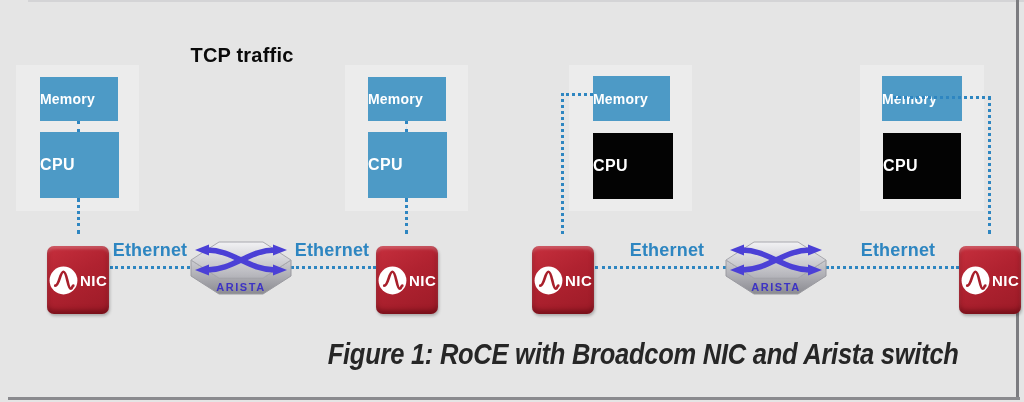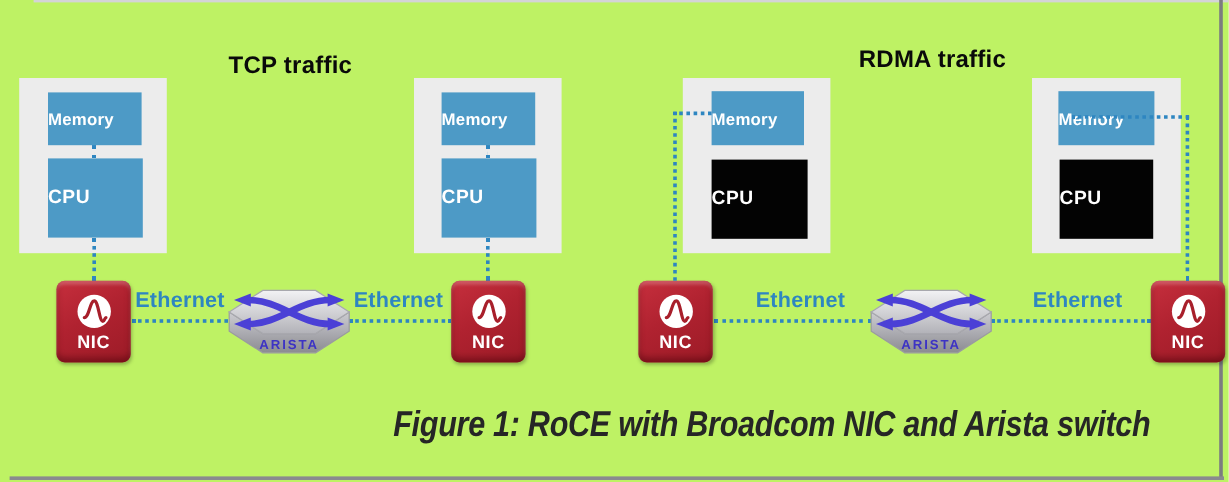--- a/index.html
+++ b/index.html
@@ -1,19 +1,19 @@
 <!DOCTYPE html>
 <html><head>
 <meta charset="utf-8">
 <style>
   html,body{margin:0;padding:0;background:#fff;}
   #canvas{
     position:relative;
     width:1024px;height:402px;
-    background:#bef264;
+    background:#e5e5e5;
     overflow:hidden;
     font-family:"Liberation Sans", sans-serif;
   }
   
   .edge-top{position:absolute;left:28px;right:0;top:0;height:2px;background:#d4d4d6;}
   .edge-right{position:absolute;left:1016px;top:0;width:3px;height:400px;background:#7c7c80;}
   .edge-bottom{position:absolute;left:8px;width:1012px;top:397px;height:3px;background:#8a8a8e;}
 
   .sec-title{
     position:absolute;text-align:center;
@@ -33,21 +33,21 @@
   .bypass{z-index:5;}
   .eth{
     position:absolute;width:80px;text-align:center;
     color:#2e86c1;font-size:18px;font-weight:bold;letter-spacing:.2px;
   }
   .nic{
     position:absolute;width:62px;height:68px;z-index:2;
     background:linear-gradient(150deg,#c62f3d 0%,#b02230 45%,#9c1b27 100%);
     border-radius:7px;
     box-shadow:inset 0 -4px 5px rgba(70,0,8,.45), inset 0 3px 3px rgba(255,255,255,.22), 1px 2px 3px rgba(0,0,0,.25);
-    display:flex;flex-direction:column;align-items:center;justify-content:center;
+    display:flex;flex-direction:row;align-items:center;margin-top:12px;
   }
   .nic-label{color:#fff;font-size:15px;font-weight:bold;letter-spacing:.5px;margin-top:1px;}
   .nic-ico{width:33px;height:33px;display:block;}
   .switch{position:absolute;width:104px;height:72px;z-index:2;overflow:visible;}
   .arista-text{font-size:11px;font-weight:bold;letter-spacing:1.6px;fill:#3d33c4;}
   .caption-wrap{position:absolute;left:0;right:10px;top:337px;text-align:right;text-decoration:underline;}
   .caption{
     display:inline-block;font-size:30px;font-style:italic;font-weight:600;
     color:#262626;letter-spacing:-.3px;
     transform:scaleX(.85);transform-origin:center;
@@ -127,21 +127,20 @@
   <div class="hdot" style="left:291px;top:266px;width:85px"></div>
   <div class="eth" style="left:292px;top:240px">Ethernet</div>
   <div class="nic" style="left:376px;top:234px">
     <svg class="nic-ico">
         <use href="#pulse"></use>
       </svg>
     <div class="nic-label">NIC</div>
   </div>
 
   <div class="sec-title" style="left:667px;top:37px;width:220px">
-    <div>RDMA traffic</div>
   </div>
 
   <div class="panel" style="left:569px;top:65px;width:123px;height:146px"></div>
   <div class="chip mem" style="left:593px;top:76px;width:77px;height:45px">
     <span>Memory</span>
   </div>
   <div class="chip cpub black" style="left:593px;top:133px;width:80px;height:66px">
     <span>CPU</span>
   </div>
 

